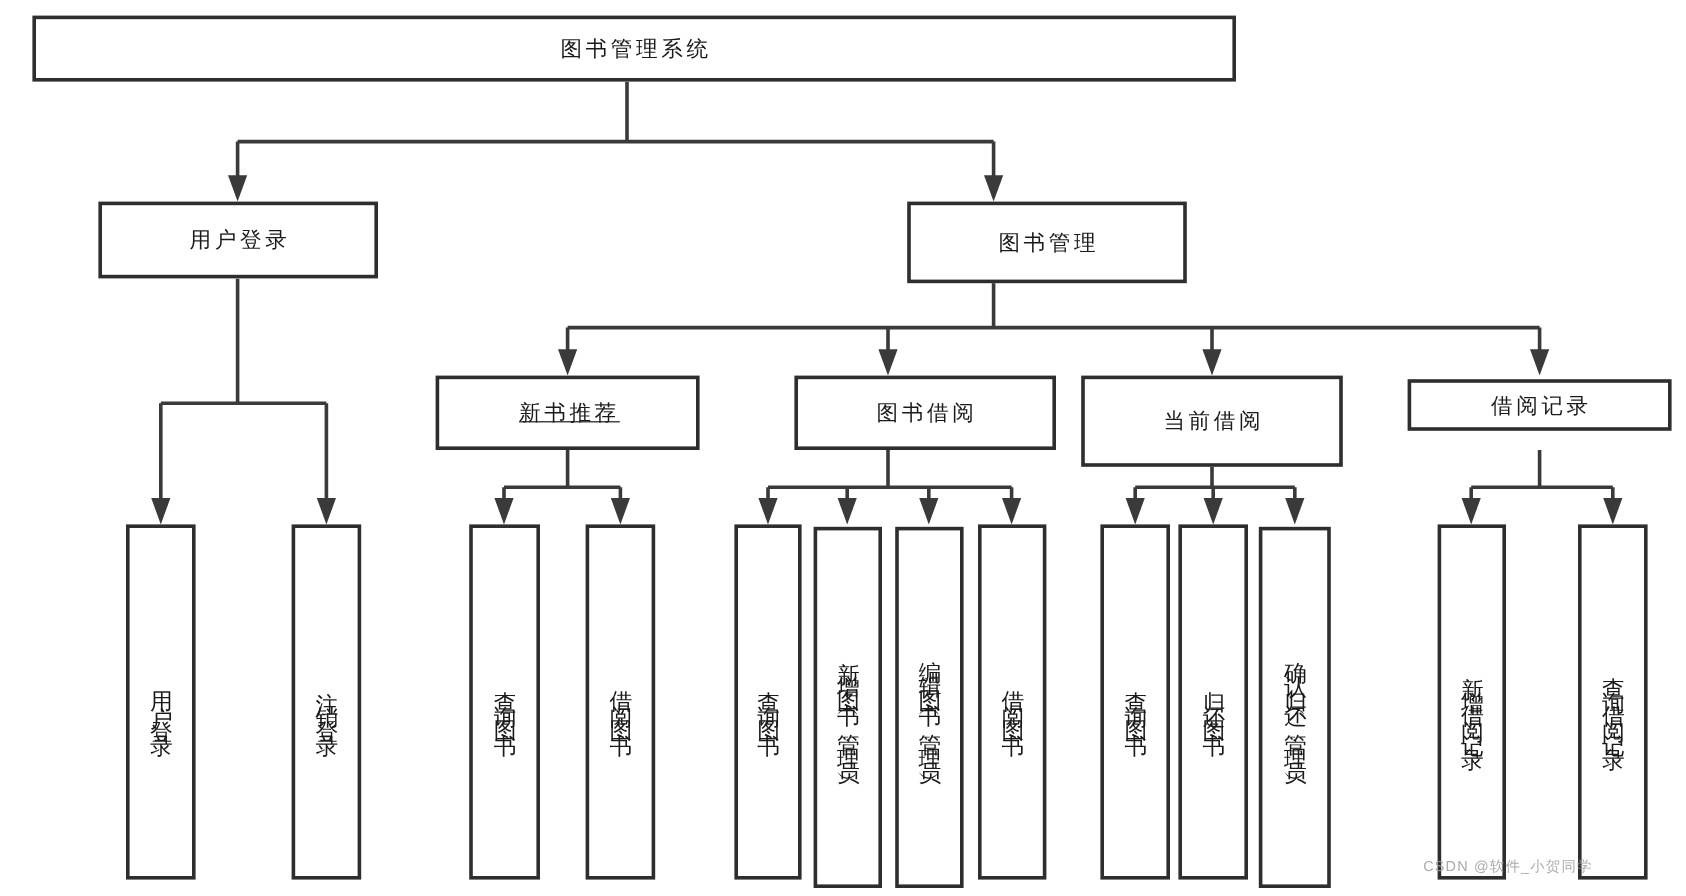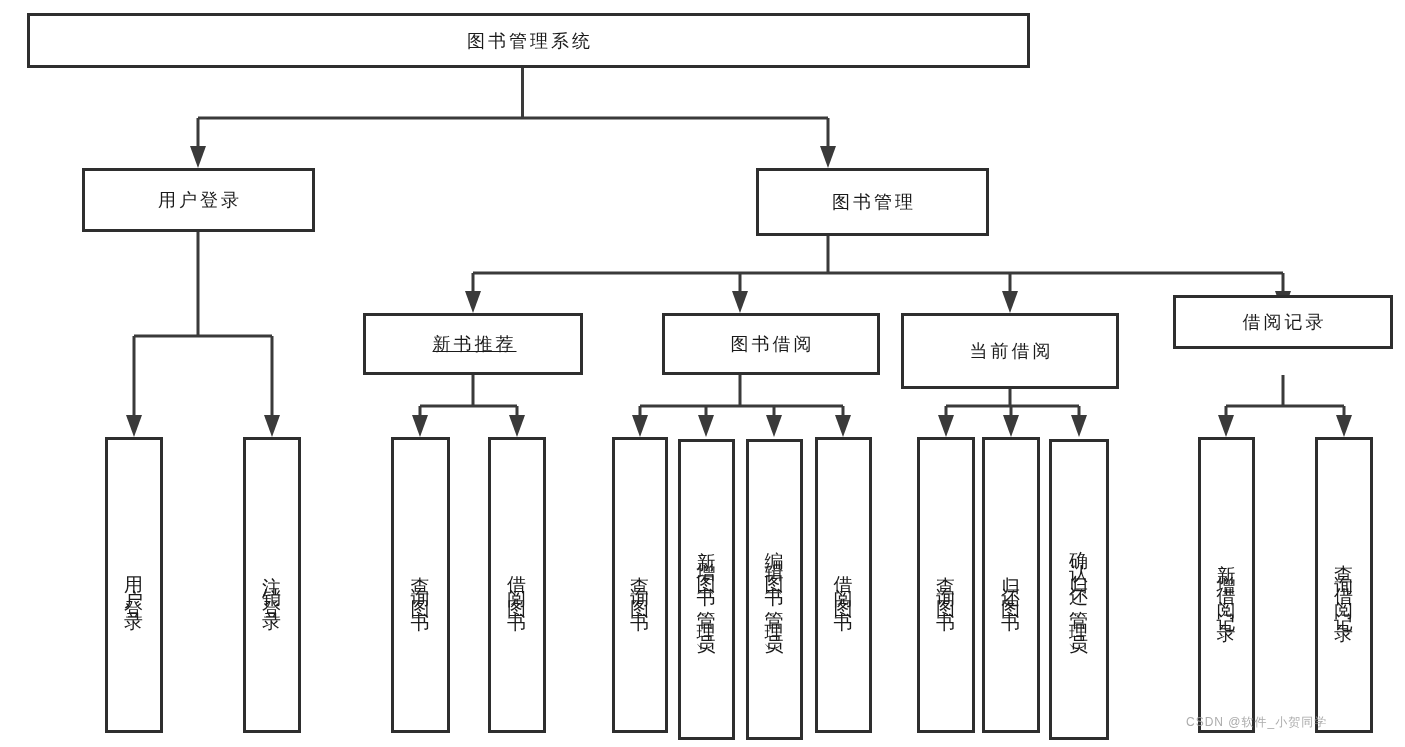--- a/index.html
+++ b/index.html
@@ -128,21 +128,21 @@
 
   <div class="box" style="left:363px;top:313px;width:220px;height:62px;text-decoration:underline;">
     <span class="hlabel">新书推荐</span>
   </div>
   <div class="box" style="left:631px;top:313px;width:218px;height:62px;margin-left:31px;">
     <span class="hlabel">图书借阅</span>
   </div>
   <div class="box" style="left:901px;top:313px;width:218px;height:76px;">
     <span class="hlabel">当前借阅</span>
   </div>
-  <div class="box" style="left:1173px;top:295px;width:220px;height:54px;">
+  <div class="box" style="left:1173px;top:316px;width:220px;height:43px;">
     <span class="hlabel">借阅记录</span>
   </div>
 
   <div class="leaf" style="left:105px;top:437px;width:58px;height:296px;">
     <span class="vlabel">用户登录</span>
   </div>
   <div class="leaf" style="left:243px;top:437px;width:58px;height:296px;">
     <span class="vlabel">注销登录</span>
   </div>
 

